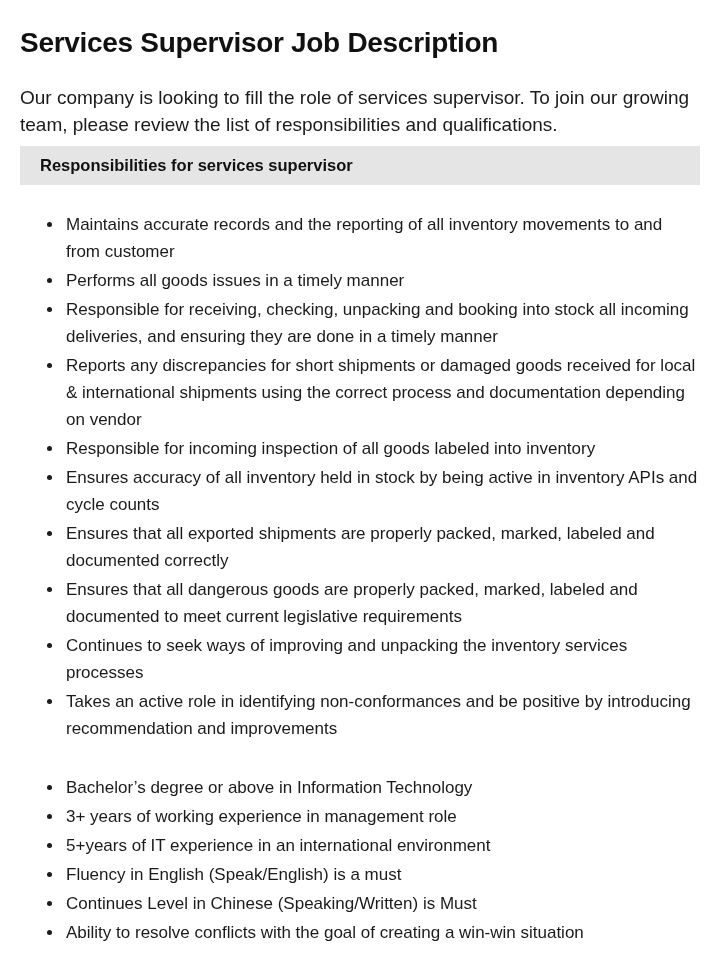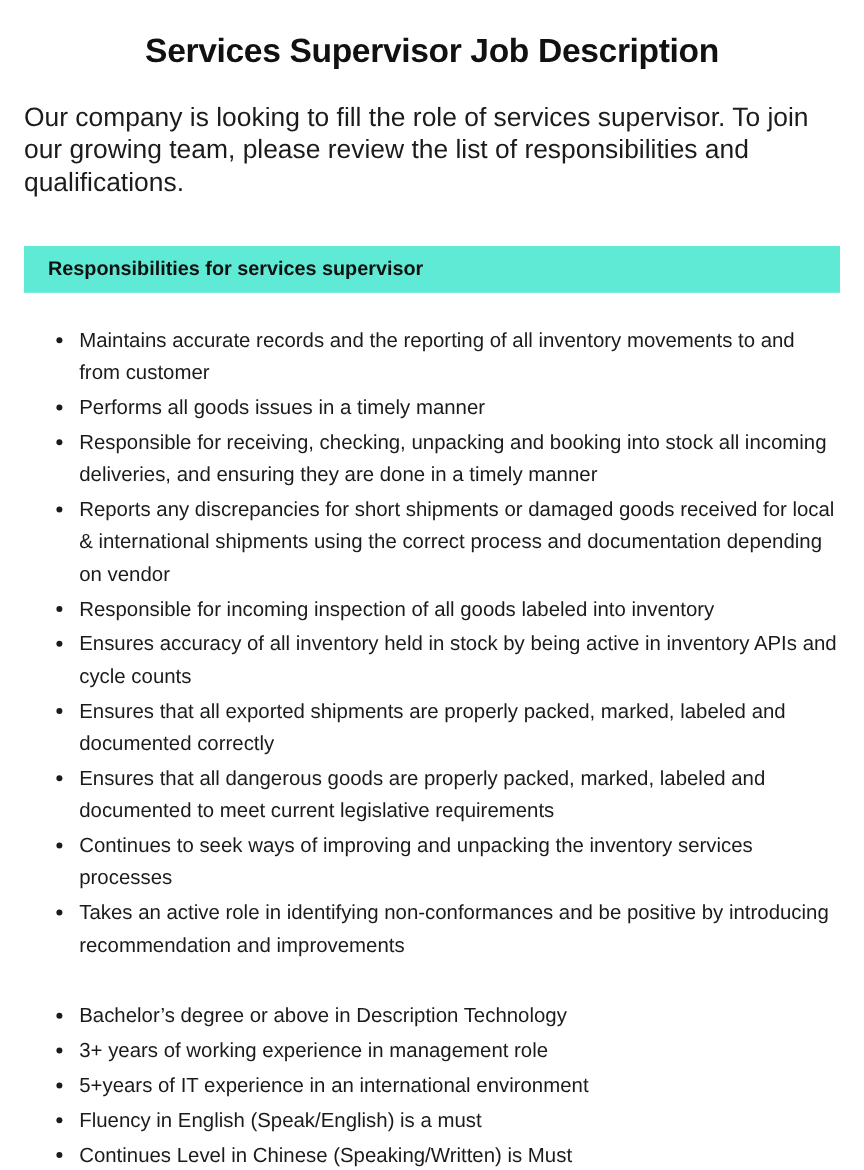--- a/index.html
+++ b/index.html
@@ -16,32 +16,32 @@
     width: 720px;
     min-height: 975px;
     margin: 0 auto;
     background: #ffffff;
     padding: 4px 20px 20px 20px;
   }
   .doc-title {
     font-size: 28px;
     line-height: 34px;
     font-weight: 700;
-    text-align: center;
+    text-align: left;
     margin: 22px 0 24px 0;
     letter-spacing: -0.3px;
     color: #111111;
   }
   .intro {
-    font-size: 22px;
+    font-size: 19px;
     line-height: 27px;
-    margin: 0 0 40px 0;
+    margin: 0 0 8px 0;
   }
   .section-bar {
-    background: #5eead4;
+    background: #e5e5e5;
     font-size: 16.5px;
     font-weight: 700;
     padding: 10px 20px;
     margin: 0 0 26px 0;
     color: #111111;
   }
   ul.bullet-list {
     margin: 0 0 32px 0;
     padding: 0 0 0 44px;
     list-style: disc outside;
@@ -77,21 +77,21 @@
     <li>Responsible for incoming inspection of all goods labeled into inventory</li>
     <li>Ensures accuracy of all inventory held in stock by being active in inventory APIs and cycle counts</li>
     <li>Ensures that all exported shipments are properly packed, marked, labeled and documented correctly</li>
     <li>Ensures that all dangerous goods are properly packed, marked, labeled and documented to meet current legislative requirements</li>
     <li>Continues to seek ways of improving and unpacking the inventory services processes</li>
     <li>Takes an active role in identifying non-conformances and be positive by introducing recommendation and improvements</li>
   </ul>
 
 
   <ul class="bullet-list last">
-    <li>Bachelor’s degree or above in Description Technology</li>
+    <li>Bachelor’s degree or above in Information Technology</li>
     <li>3+ years of working experience in management role</li>
     <li>5+years of IT experience in an international environment</li>
     <li>Fluency in English (Speak/English) is a must</li>
     <li>Continues Level in Chinese (Speaking/Written) is Must</li>
     <li>Ability to resolve conflicts with the goal of creating a win-win situation</li>
   </ul>
 
 </div>
 
 </body></html>

